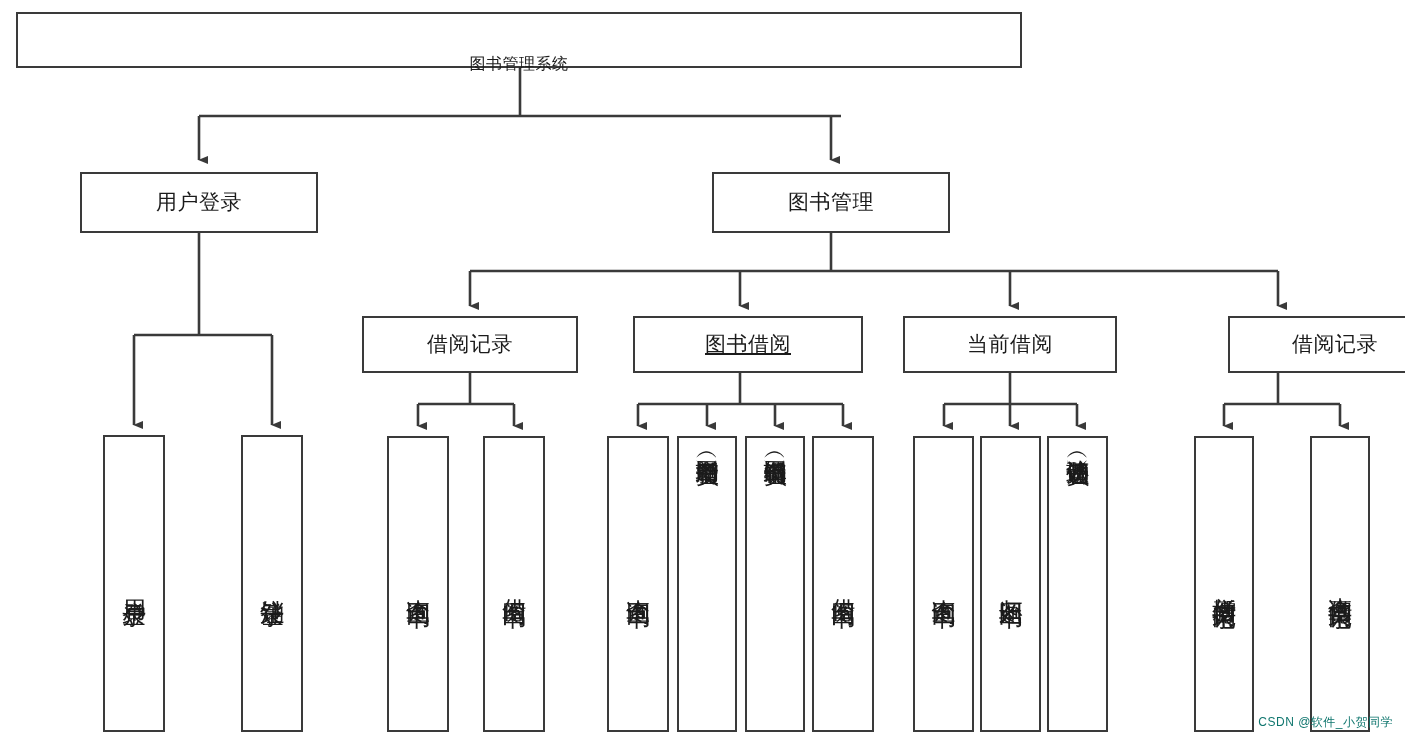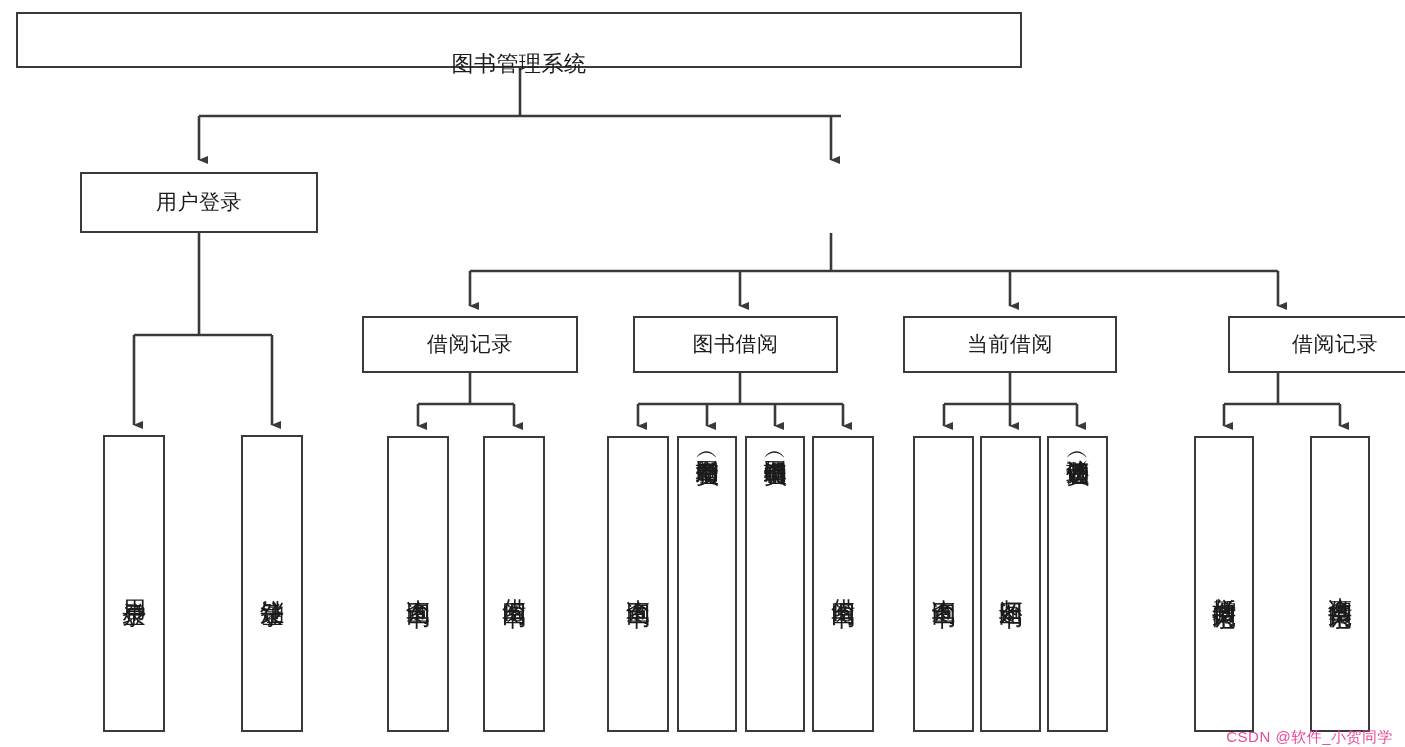--- a/index.html
+++ b/index.html
@@ -42,21 +42,21 @@
     line-height: 1.18;
     color: #1b1b1b;
   }
   
   .node.horiz .node-label {
     writing-mode: horizontal-tb;
     font-size: 21px;
     letter-spacing: 0.5px;
   }
   .node.root .node-label {
-    font-size: 22px;
+    font-size: 16px;
     margin-top: 48px;
   }
   
   .node.vert {
     align-items: flex-start;
     padding-top: 4px;
   }
   .node.vert .node-label {
     writing-mode: vertical-rl;
     text-orientation: upright;
@@ -69,23 +69,23 @@
     font-size: 23px;
     letter-spacing: 0.5px;
   }
   .node.vert.centered {
     align-items: center;
     padding-top: 0;
   }
   #watermark {
     position: absolute;
     right: 12px;
-    bottom: 0;
-    font-size: 15px;
-    color: #ec4899;
+    bottom: 16px;
+    font-size: 12px;
+    color: #0f766e;
     letter-spacing: 0.5px;
     white-space: nowrap;
   }
 </style>
 </head>
 <body>
 
 <div id="diagram-root">
 
   <svg id="edges-layer" viewBox="0 0 1405 747" xmlns="http://www.w3.org/2000/svg">
@@ -141,26 +141,29 @@
   </svg>
 
   <div class="node horiz root" style="left:16px; top:12px; width:1006px; height:56px;">
     <span class="node-label">图书管理系统</span>
   </div>
 
   <div class="node horiz" style="left:80px; top:172px; width:238px; height:61px;">
     <span class="node-label">用户登录</span>
   </div>
 
+  <div class="node horiz" style="left:712px; top:172px; width:238px; height:61px;">
+    <span class="node-label">图书管理</span>
+  </div>
 
   <div class="node horiz" style="left:362px; top:316px; width:216px; height:57px;">
     <span class="node-label">借阅记录</span>
   </div>
 
-  <div class="node horiz" style="left:633px; top:316px; width:205px; height:57px;">
+  <div class="node horiz" style="left:633px; top:316px; width:230px; height:57px;text-decoration:underline;">
     <span class="node-label">图书借阅</span>
   </div>
 
   <div class="node horiz" style="left:903px; top:316px; width:214px; height:57px;">
     <span class="node-label">当前借阅</span>
   </div>
 
   <div class="node horiz" style="left:1228px; top:316px; width:214px; height:57px;">
     <span class="node-label">借阅记录</span>
   </div>

